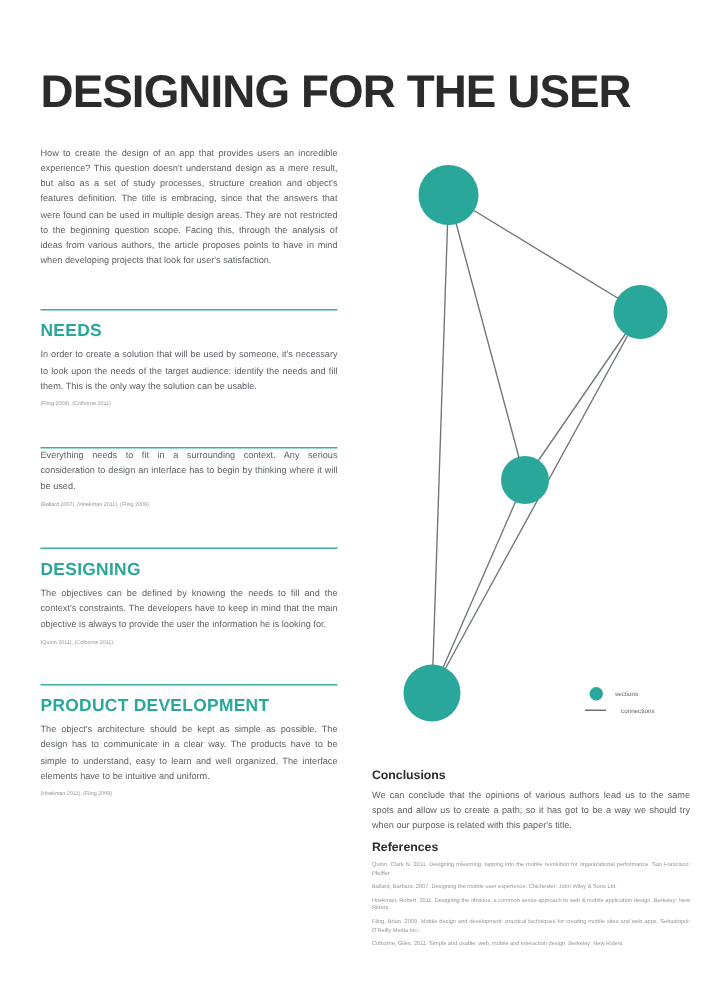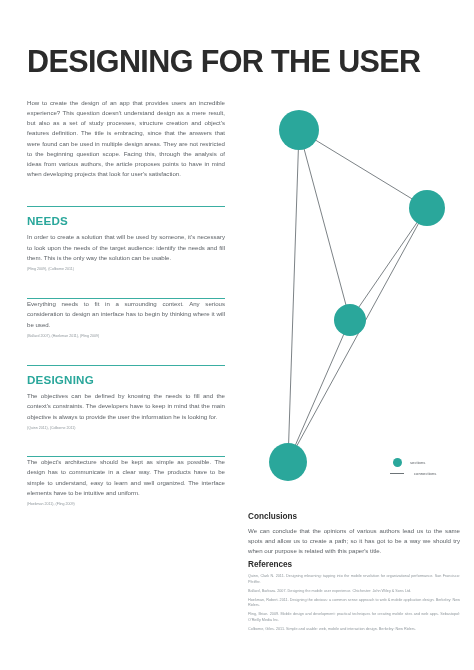--- a/index.html
+++ b/index.html
@@ -198,20 +198,21 @@
       <div class="rule"></div>
       <div class="sec-head">DESIGNING</div>
       <p class="body-text">The objectives can be defined by knowing the needs to fill and the context's constraints. The developers have to keep in mind that the main objective is always to provide the user the information he is looking for.</p>
       <p class="cite">(Quinn 2011), (Colborne 2011)</p>
     </div>
 
     <div class="sp-c"></div>
 
     <div class="section">
       <div class="rule"></div>
+      <div class="sec-head">PRODUCT DEVELOPMENT</div>
       <p class="body-text">The object's architecture should be kept as simple as possible. The design has to communicate in a clear way. The products have to be simple to understand, easy to learn and well organized. The interface elements have to be intuitive and uniform.</p>
       <p class="cite">(Hoekman 2011), (Fling 2009)</p>
     </div>
 
   </div>
 
   <div id="graph-wrap">
     <svg id="graph-svg" viewBox="0 0 228 400">
       <g id="graph-edges">
           <line x1="61" y1="34" x2="189" y2="112" stroke="#6d7478" stroke-width="0.9"></line>

